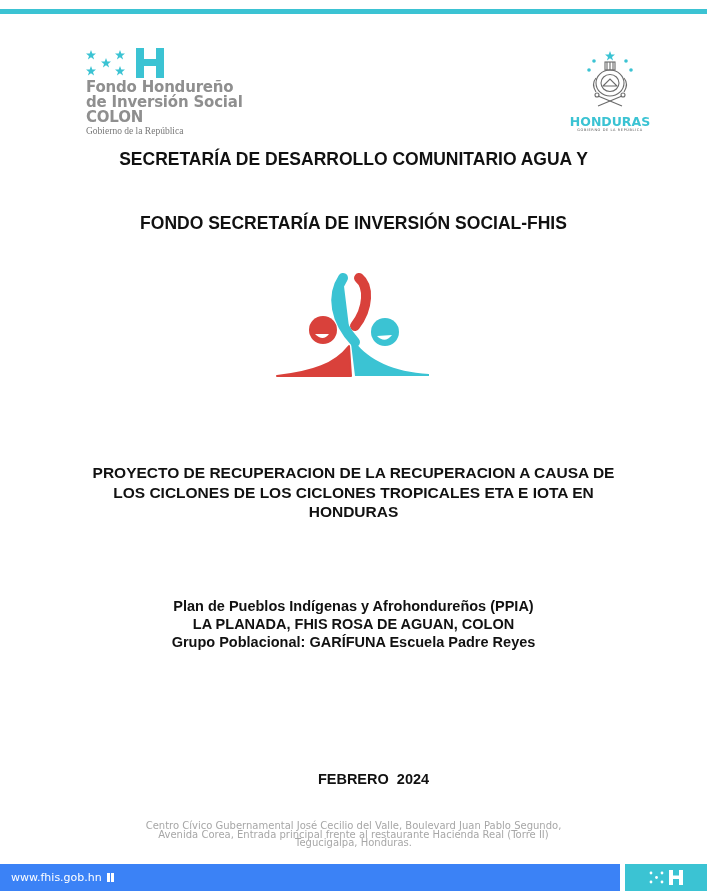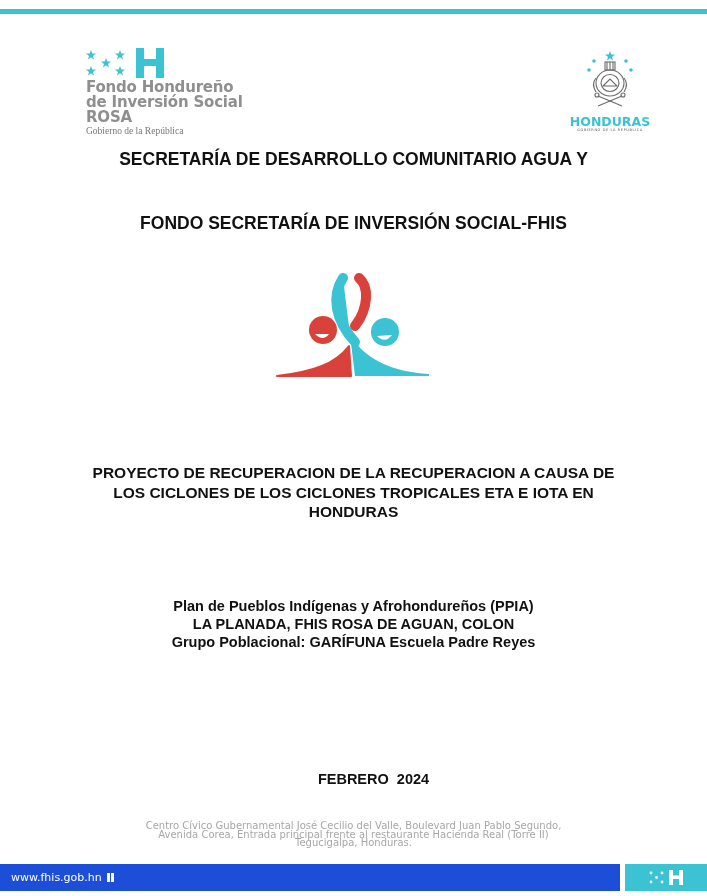--- a/index.html
+++ b/index.html
@@ -47,21 +47,21 @@
     .t4 { top: 597px; font-size: 14.5px; line-height: 18px; }
     .t5 { top: 768px; font-size: 14.5px; }
     .center-emblem { position: absolute; left: 273px; top: 268px; }
     .address {
       position: absolute; left: 0; top: 822px; width: 707px; text-align: center;
       font-family: "DejaVu Sans", sans-serif; font-size: 10px; line-height: 8.6px;
       color: #a7a7a7;
     }
     .footer-bar {
       position: absolute; left: 0; top: 864px; width: 620px; height: 27px;
-      background: #1d4ed8;
+      background: #3b82f6;
     }
     .footer-url {
       position: absolute; left: 11px; top: 7px; font-family: "DejaVu Sans", sans-serif;
       color: #ffffff; font-size: 11px; line-height: 13px;
     }
     .footer-url-bars { display: inline-block; vertical-align: -1px; margin-left: 2px; }
     .footer-url-bars i {
       display: inline-block; width: 3px; height: 9px; background: #fff; margin-right: 1px;
     }
     .footer-badge {
@@ -82,21 +82,21 @@
         <polygon points="34,2 35.3,5.6 39,5.6 36,7.9 37.1,11.5 34,9.3 30.9,11.5 32,7.9 29,5.6 32.7,5.6"></polygon>
         <polygon points="20,10 21.3,13.6 25,13.6 22,15.9 23.1,19.5 20,17.3 16.9,19.5 18,15.9 15,13.6 18.7,13.6"></polygon>
         <polygon points="5,18 6.3,21.6 10,21.6 7,23.9 8.1,27.5 5,25.3 1.9,27.5 3,23.9 0,21.6 3.7,21.6"></polygon>
         <polygon points="34,18 35.3,21.6 39,21.6 36,23.9 37.1,27.5 34,25.3 30.9,27.5 32,23.9 29,21.6 32.7,21.6"></polygon>
         <path d="M50 0 h8 v11 h12 v-11 h8 v30 h-8 v-12 h-12 v12 h-8 z"></path>
       </g>
     </svg>
   </div>
   <div class="fhis-name">Fondo Hondureño</div>
   <div class="fhis-name">de Inversión Social</div>
-  <div class="fhis-name">ROSA</div>
+  <div class="fhis-name">COLON</div>
   <div class="fhis-gov">Gobierno de la República</div>
 </div>
 
 <div class="hn-logo">
   <svg width="70" height="62" viewBox="0 0 70 62">
     <g fill="#3bc3d3">
       <polygon points="35,3 36.3,6.6 40,6.6 37,8.9 38.1,12.5 35,10.3 31.9,12.5 33,8.9 30,6.6 33.7,6.6"></polygon>
       <circle cx="19" cy="13" r="1.8"></circle>
       <circle cx="51" cy="13" r="1.8"></circle>
       <circle cx="14" cy="22" r="1.8"></circle>

